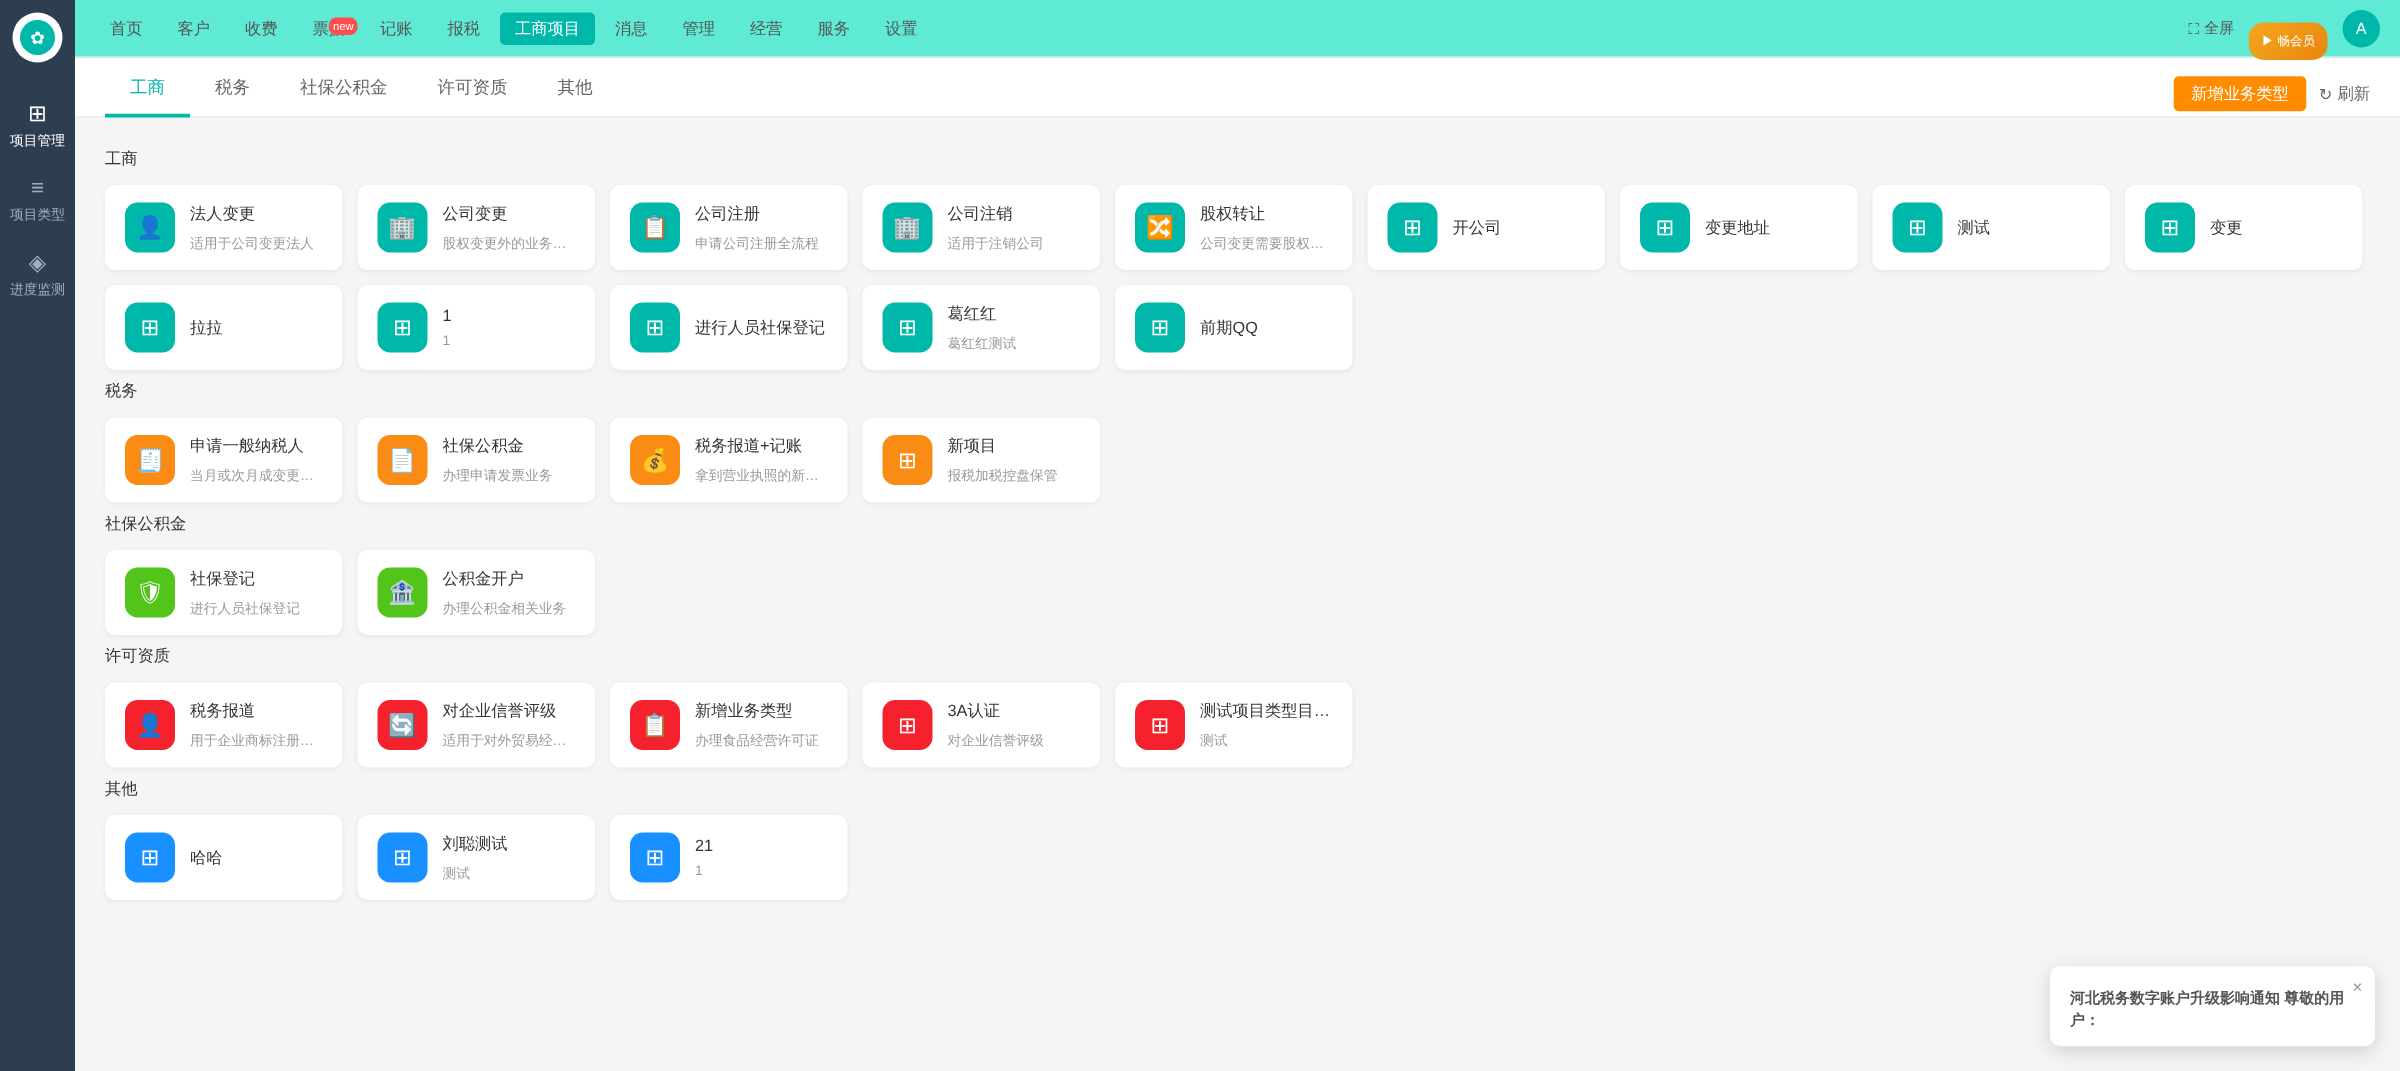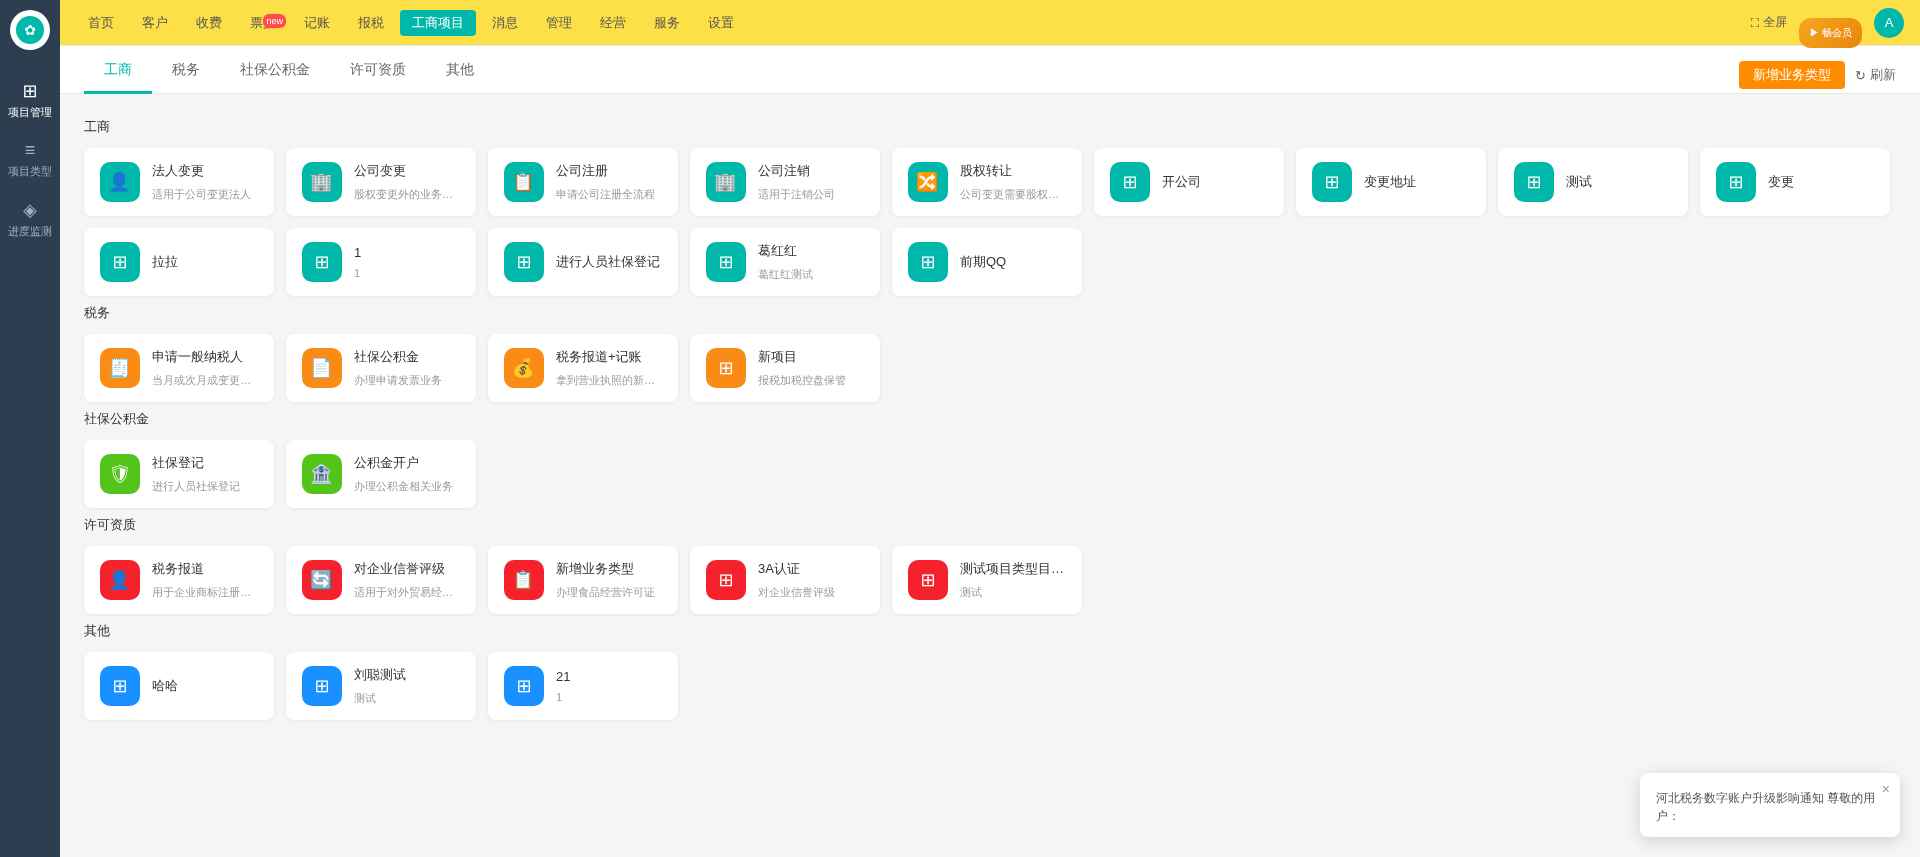--- a/index.html
+++ b/index.html
@@ -20,21 +20,21 @@
     .sidebar-item {
       width: 100%; display: flex; flex-direction: column; align-items: center;
       padding: 10px 0; cursor: pointer; color: #a0aec0; font-size: 11px;
     }
     .sidebar-item .s-icon { font-size: 18px; margin-bottom: 3px; }
     .sidebar-item.active { color: #fff; }
 
     
     .topnav {
       position: fixed; left: 60px; top: 0; right: 0; height: 46px;
-      background: #fde047; display: flex; align-items: center;
+      background: #5eead4; display: flex; align-items: center;
       padding: 0 16px; z-index: 99; border-bottom: 1px solid #e8e8e8;
       gap: 4px;
     }
     .nav-item {
       padding: 4px 12px; cursor: pointer; color: #555; border-radius: 4px;
       font-size: 13px; white-space: nowrap; position: relative;
     }
     .nav-item.active {
       background: #00b8a9; color: #fff; border-radius: 4px; text-align: right;
     }
@@ -115,21 +115,21 @@
     
     .notification-popup {
       position: fixed; bottom: 20px; right: 20px;
       background: #fff; border-radius: 8px; padding: 12px 16px;
       box-shadow: 0 4px 16px rgba(0,0,0,0.15); max-width: 260px;
       font-size: 12px; color: #555; z-index: 200;
     }
     .notification-close {
       position: absolute; top: 8px; right: 10px; cursor: pointer; color: #999; font-size: 14px;
     }
-    .notification-text { margin-top: 4px; line-height: 1.5; }
+    .notification-text { margin-top: 4px; line-height: 1.5; font-weight: bold; }
   </style>
 </head>
 <body>
 
 <div class="sidebar">
   <div class="sidebar-logo">
     <svg viewBox="0 0 30 30" fill="none">
       <circle cx="15" cy="15" r="14" fill="#00b8a9"></circle>
       <text x="15" y="20" text-anchor="middle" fill="#fff" font-size="14" font-family="Arial">✿</text>
     </svg>

